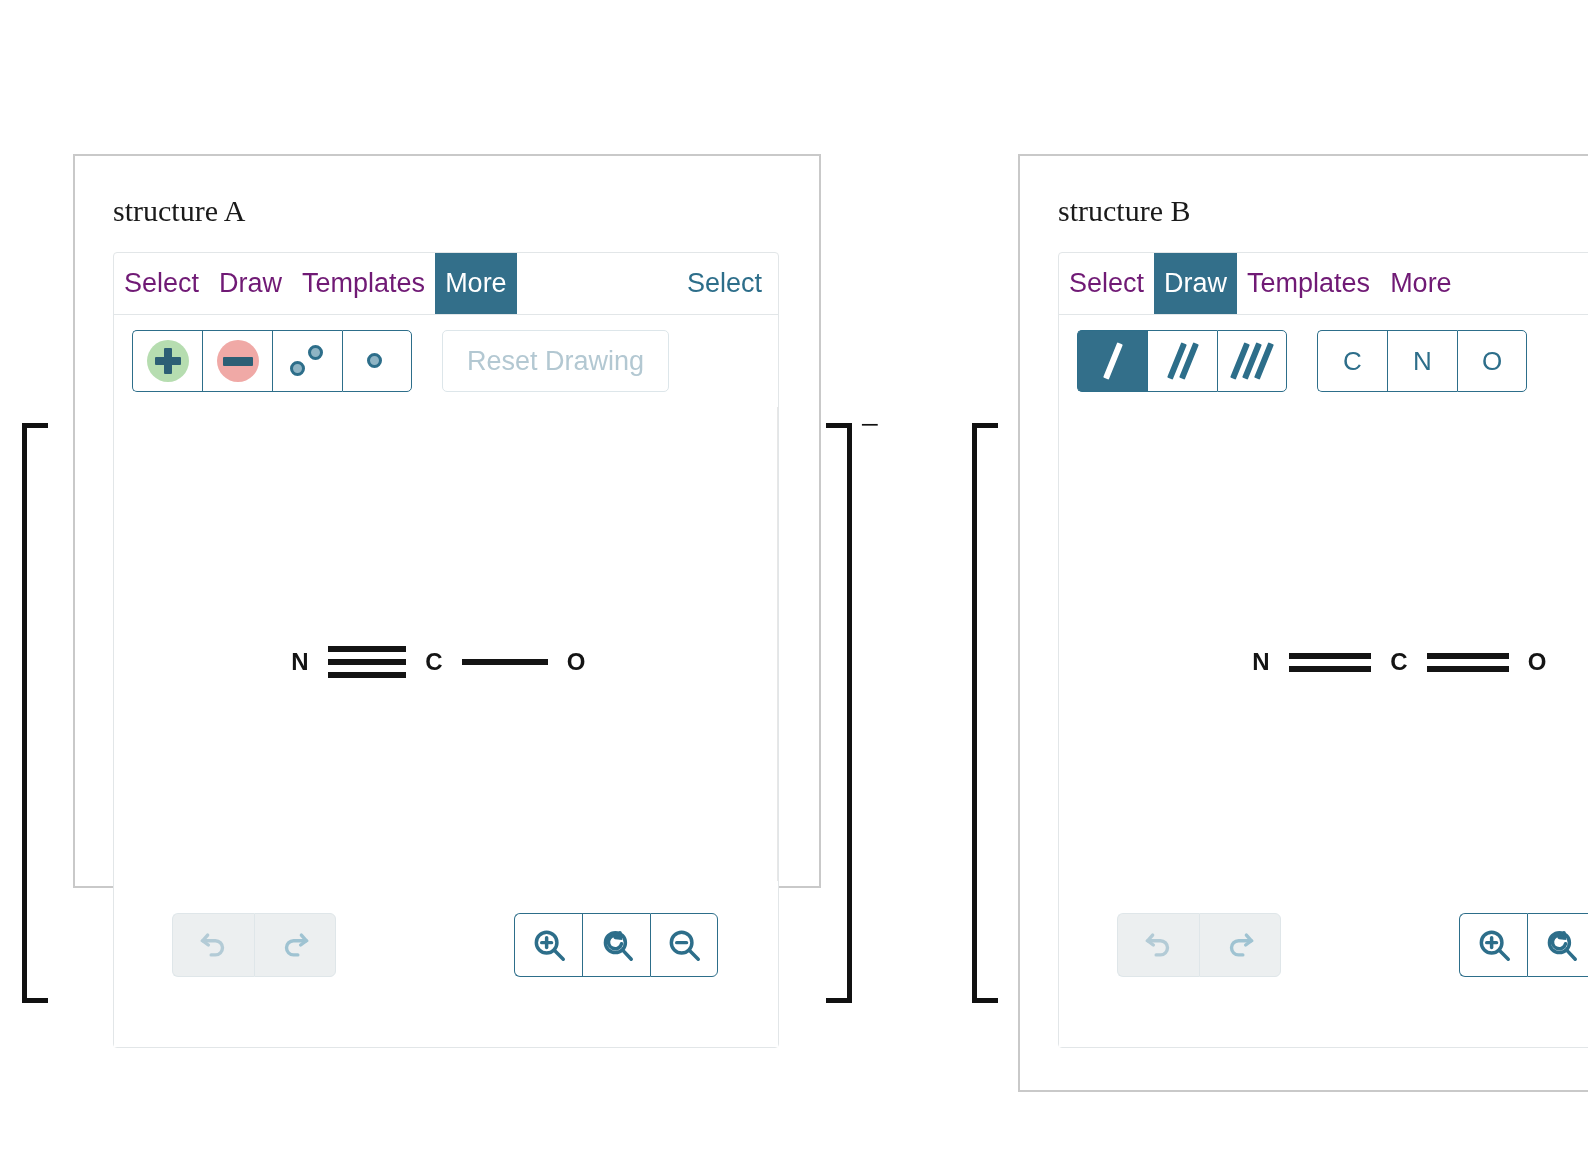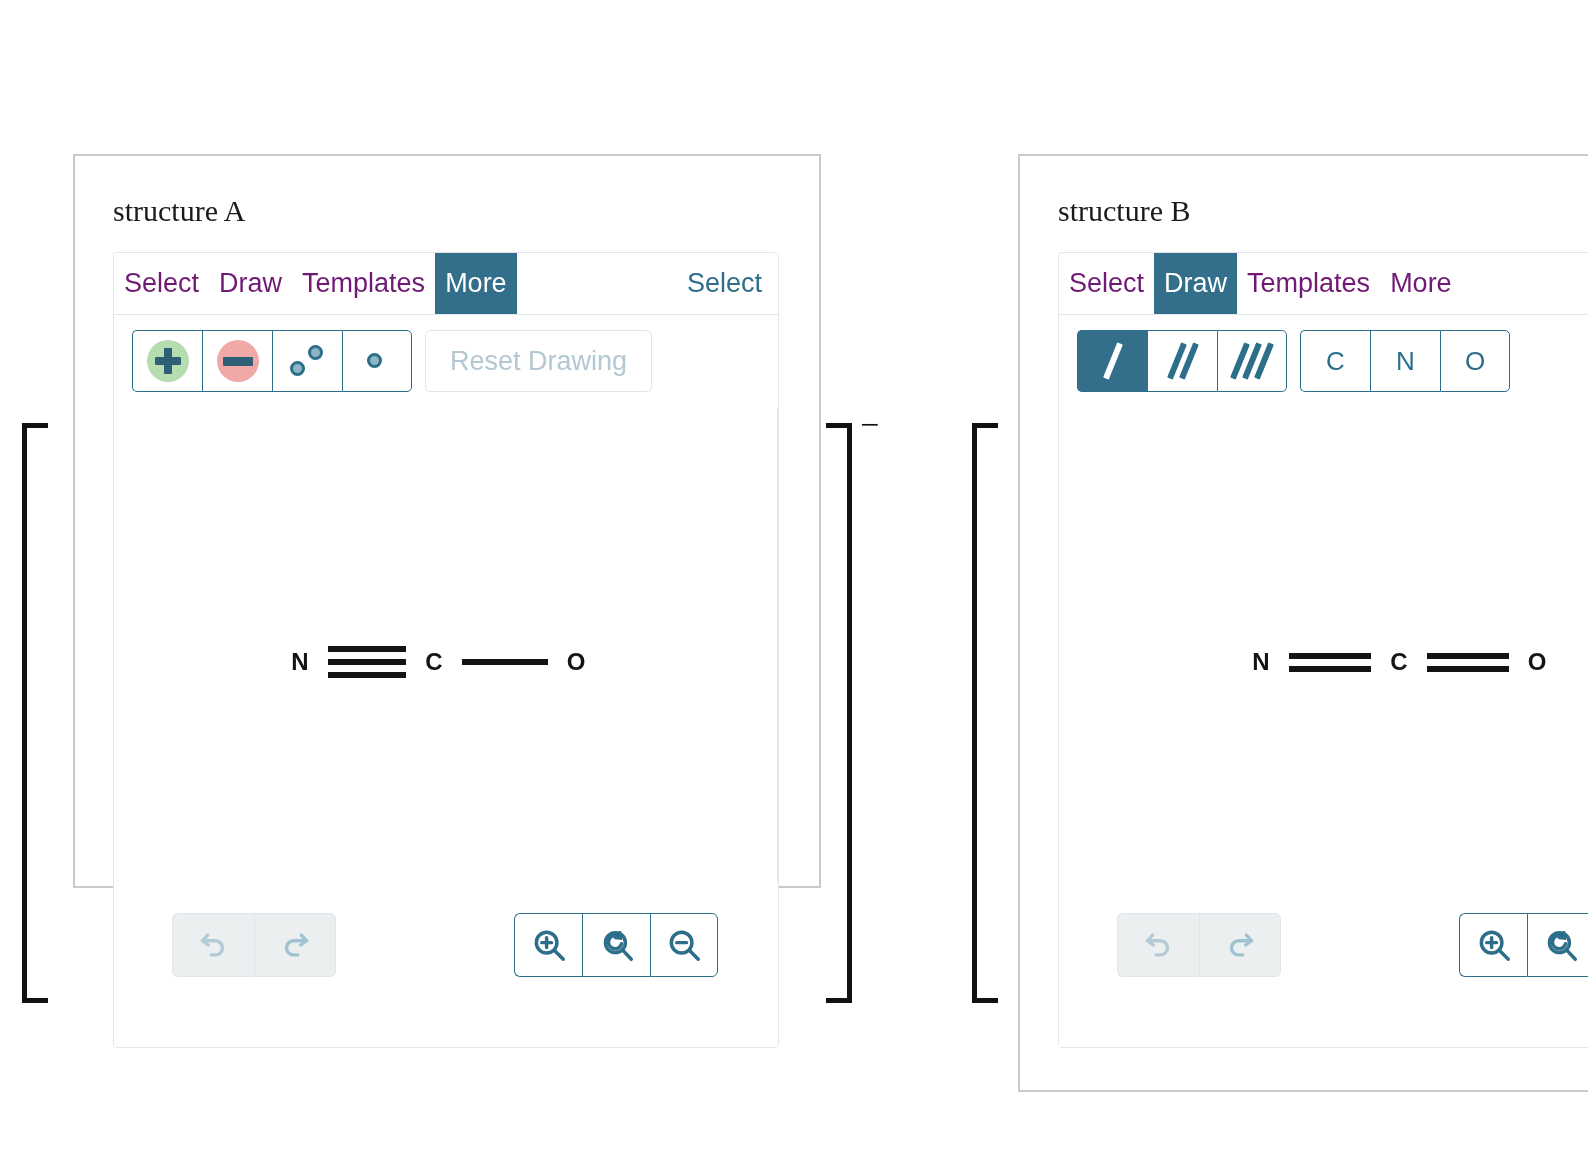--- a/index.html
+++ b/index.html
@@ -73,21 +73,21 @@
   .menu-item.active { background: #336f8a; color: #ffffff; }
   .menu-spacer { flex: 1 1 auto; }
   .menu-erase {
     display: flex; align-items: center; padding: 0 16px 0 10px;
     font-size: 27px; color: #2d6e8a; cursor: pointer;
   }
 
   
   .toolrow {
     display: flex; align-items: center;
-    height: 92px; padding: 0 0 0 18px; gap: 13px;
+    height: 92px; padding: 0 0 0 18px; gap: 30px;
   }
   .btn-group { display: flex; }
   .tbtn {
     width: 70px; height: 62px;
     border: 1px solid #2d6e8a;
     border-right: none;
     background: #fff;
     display: flex; align-items: center; justify-content: center;
     cursor: pointer;
     font-size: 26px; color: #2d6e8a;

